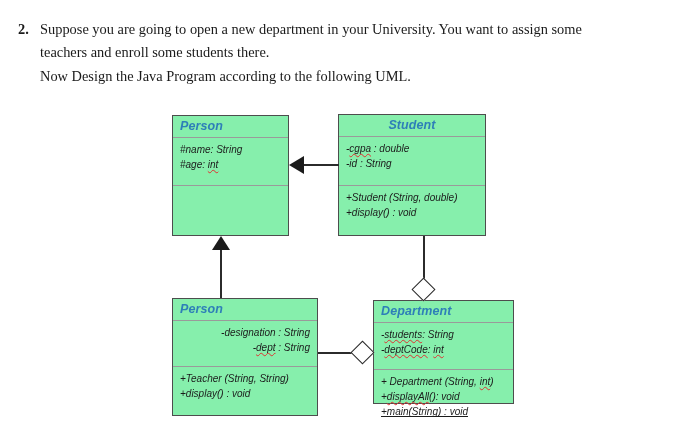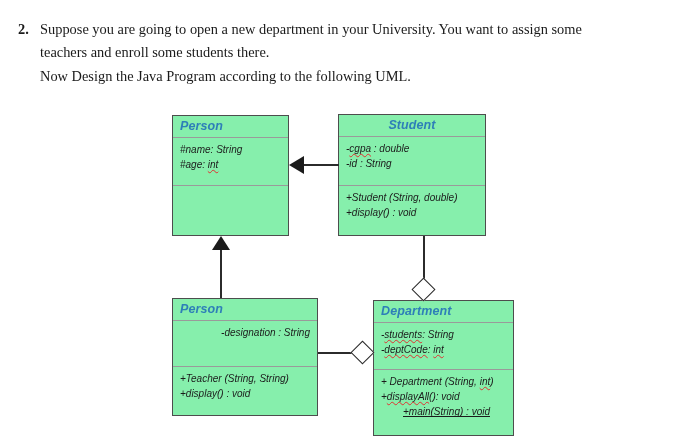--- a/index.html
+++ b/index.html
@@ -80,21 +80,20 @@
     text-decoration-color: #e03030;
     text-decoration-style: wavy;
     text-decoration-skip-ink: none;
   }
   
   .st {
     text-decoration: underline;
     text-decoration-color: #1b1b1b;
     text-decoration-style: solid;
     text-decoration-skip-ink: none;
-    margin-left: 22px;
   }
 
   
   .conn {
     position: absolute;
     background: #2b2b2b;
   }
   .conn.h { height: 1.6px; }
   .conn.v { width: 1.6px; }
 
@@ -154,28 +153,29 @@
   <div class="uml-section">
     <div class="uml-row">+Student (String, double)</div>
     <div class="uml-row">+display() : void</div>
   </div>
 </div>
 
 <div class="uml-box" style="left:172px; top:298px; width:146px; height:118px;">
   <div class="uml-title left">Person</div>
   <div class="uml-section attrs" style="height:46px;text-align:right;">
     <div class="uml-row">-designation : String</div>
+    <div class="uml-row"><span>-</span><span class="sq">dept</span><span> : String</span></div>
   </div>
   <div class="uml-section">
     <div class="uml-row">+Teacher (String, String)</div>
     <div class="uml-row">+display() : void</div>
   </div>
 </div>
 
-<div class="uml-box" style="left:373px; top:300px; width:141px; height:136px;">
+<div class="uml-box" style="left:373px; top:300px; width:141px; height:104px;">
   <div class="uml-title left">Department</div>
   <div class="uml-section attrs" style="height:47px;">
     <div class="uml-row"><span>-</span><span class="sq">students</span><span>: String</span></div>
     <div class="uml-row"><span>-</span><span class="sq">deptCode</span><span>: </span><span class="sq">int</span></div>
   </div>
   <div class="uml-section">
     <div class="uml-row"><span>+ Department (String, </span><span class="sq">int</span><span>)</span></div>
     <div class="uml-row"><span>+</span><span class="sq">displayAll</span><span>(): void</span></div>
     <div class="uml-row"><span class="st">+main(String) : void</span></div>
   </div>

